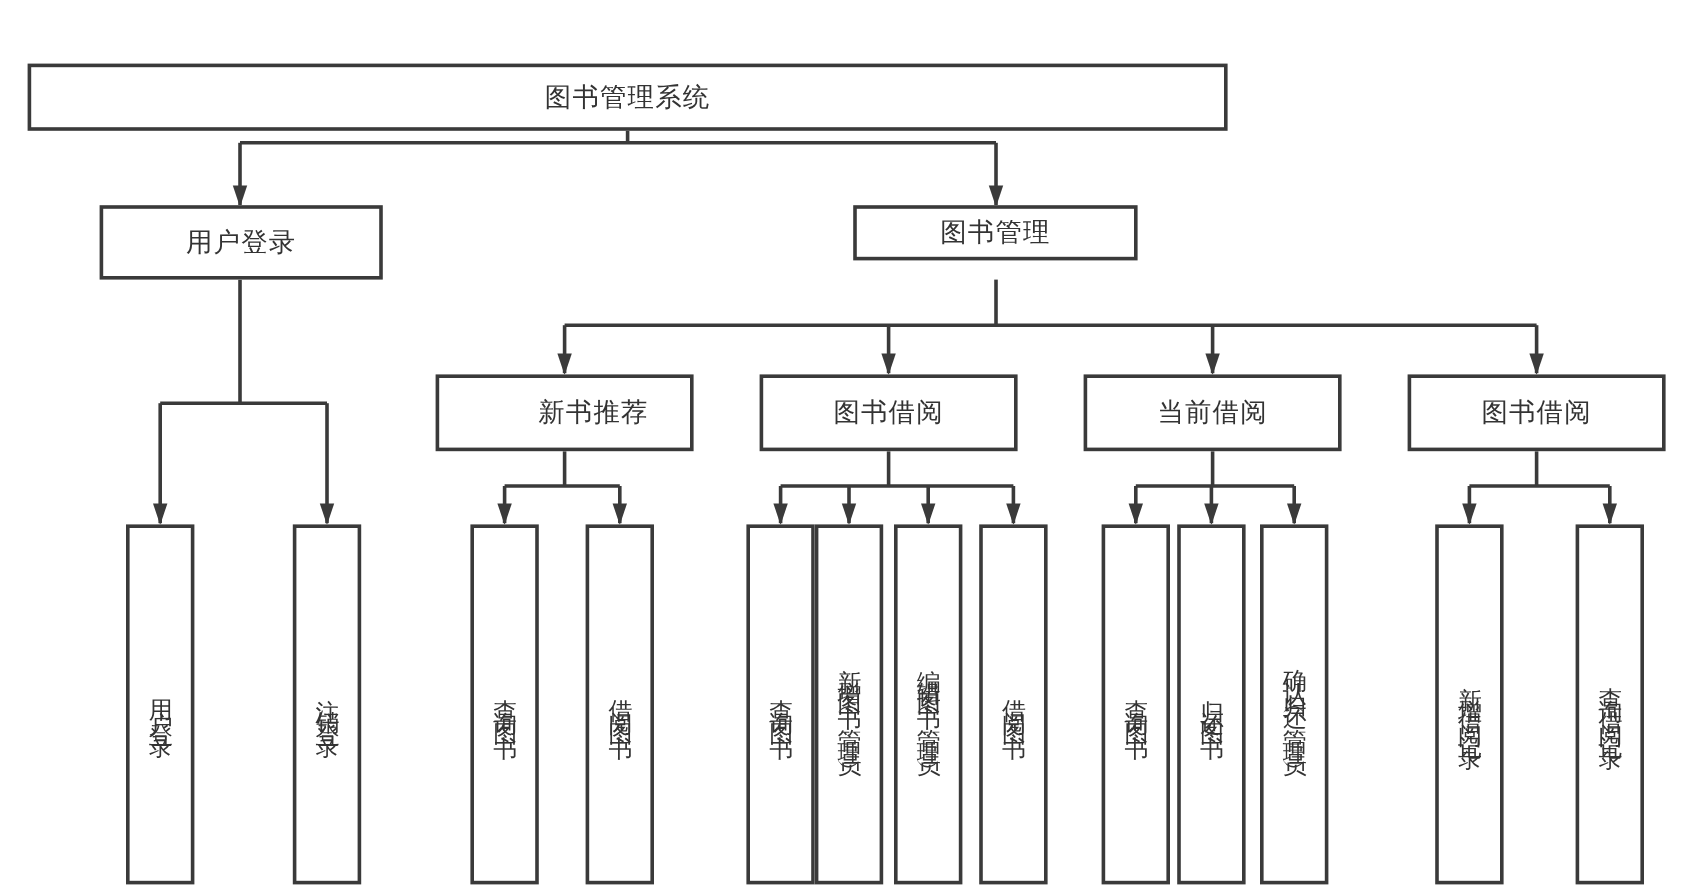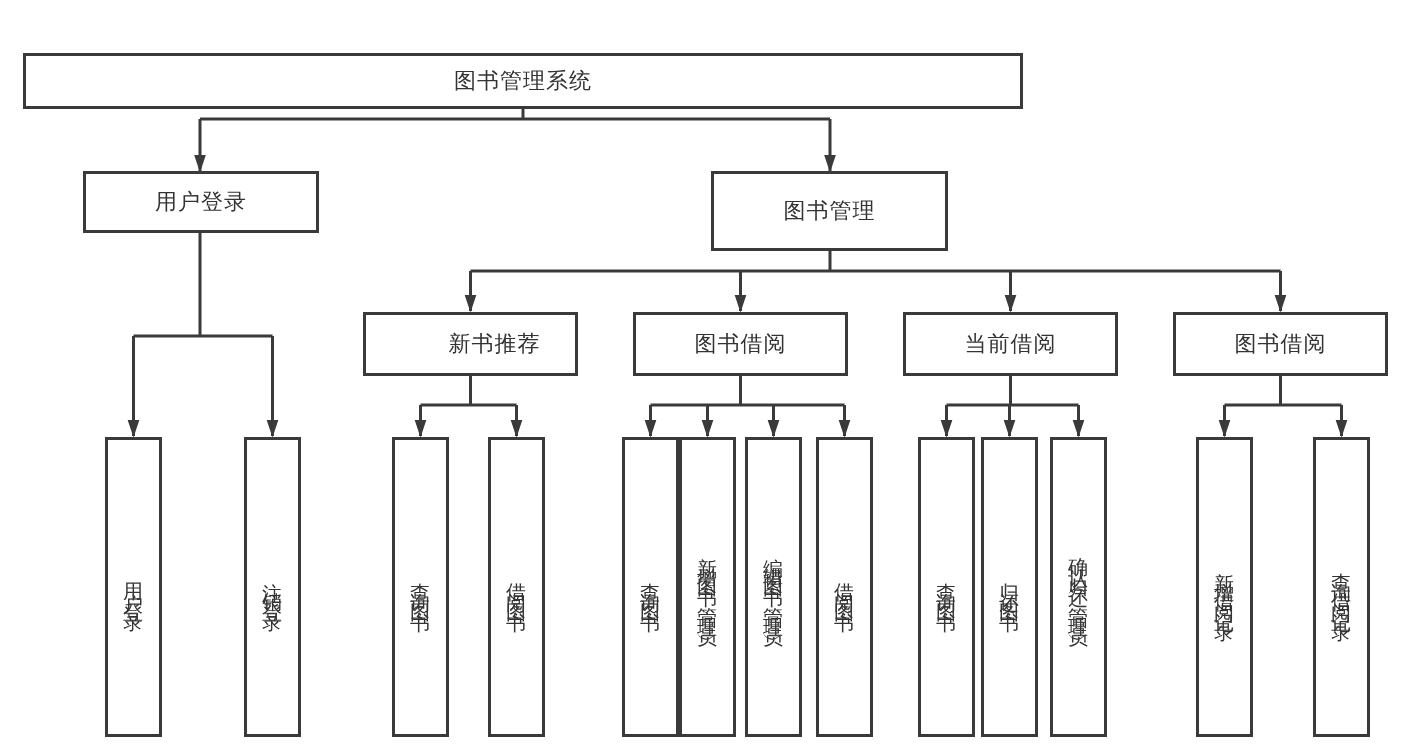--- a/index.html
+++ b/index.html
@@ -89,21 +89,21 @@
       <path d="M1280.5,376 V405"></path>
       <path d="M1224.5,405 H1341.5"></path>
       <path d="M1224.5,405 V436" marker-end="url(#arrow)"></path>
       <path d="M1341.5,405 V436" marker-end="url(#arrow)"></path>
     </g>
   </svg>
 
   <div class="node hbox" style="left:23px;top:13px;width:1000px;height:56px;margin-top:40px;">图书管理系统</div>
 
   <div class="node hbox" style="left:83px;top:171px;width:236px;height:62px;">用户登录</div>
-  <div class="node hbox" style="left:711px;top:171px;width:237px;height:80px;">图书管理</div>
+  <div class="node hbox" style="left:711px;top:171px;width:237px;height:46px;">图书管理</div>
 
   <div class="node hbox" style="left:363px;top:312px;width:215px;height:64px;padding-left:48px;">新书推荐</div>
   <div class="node hbox" style="left:633px;top:312px;width:215px;height:64px;">图书借阅</div>
   <div class="node hbox" style="left:903px;top:312px;width:215px;height:64px;">当前借阅</div>
   <div class="node hbox" style="left:1173px;top:312px;width:215px;height:64px;">图书借阅</div>
 
   <div class="node vbox" style="left:105px;top:437px;width:57px;height:300px;">用户登录</div>
   <div class="node vbox" style="left:244px;top:437px;width:57px;height:300px;">注销登录</div>
 
   <div class="node vbox" style="left:392px;top:437px;width:57px;height:300px;">查询图书</div>

